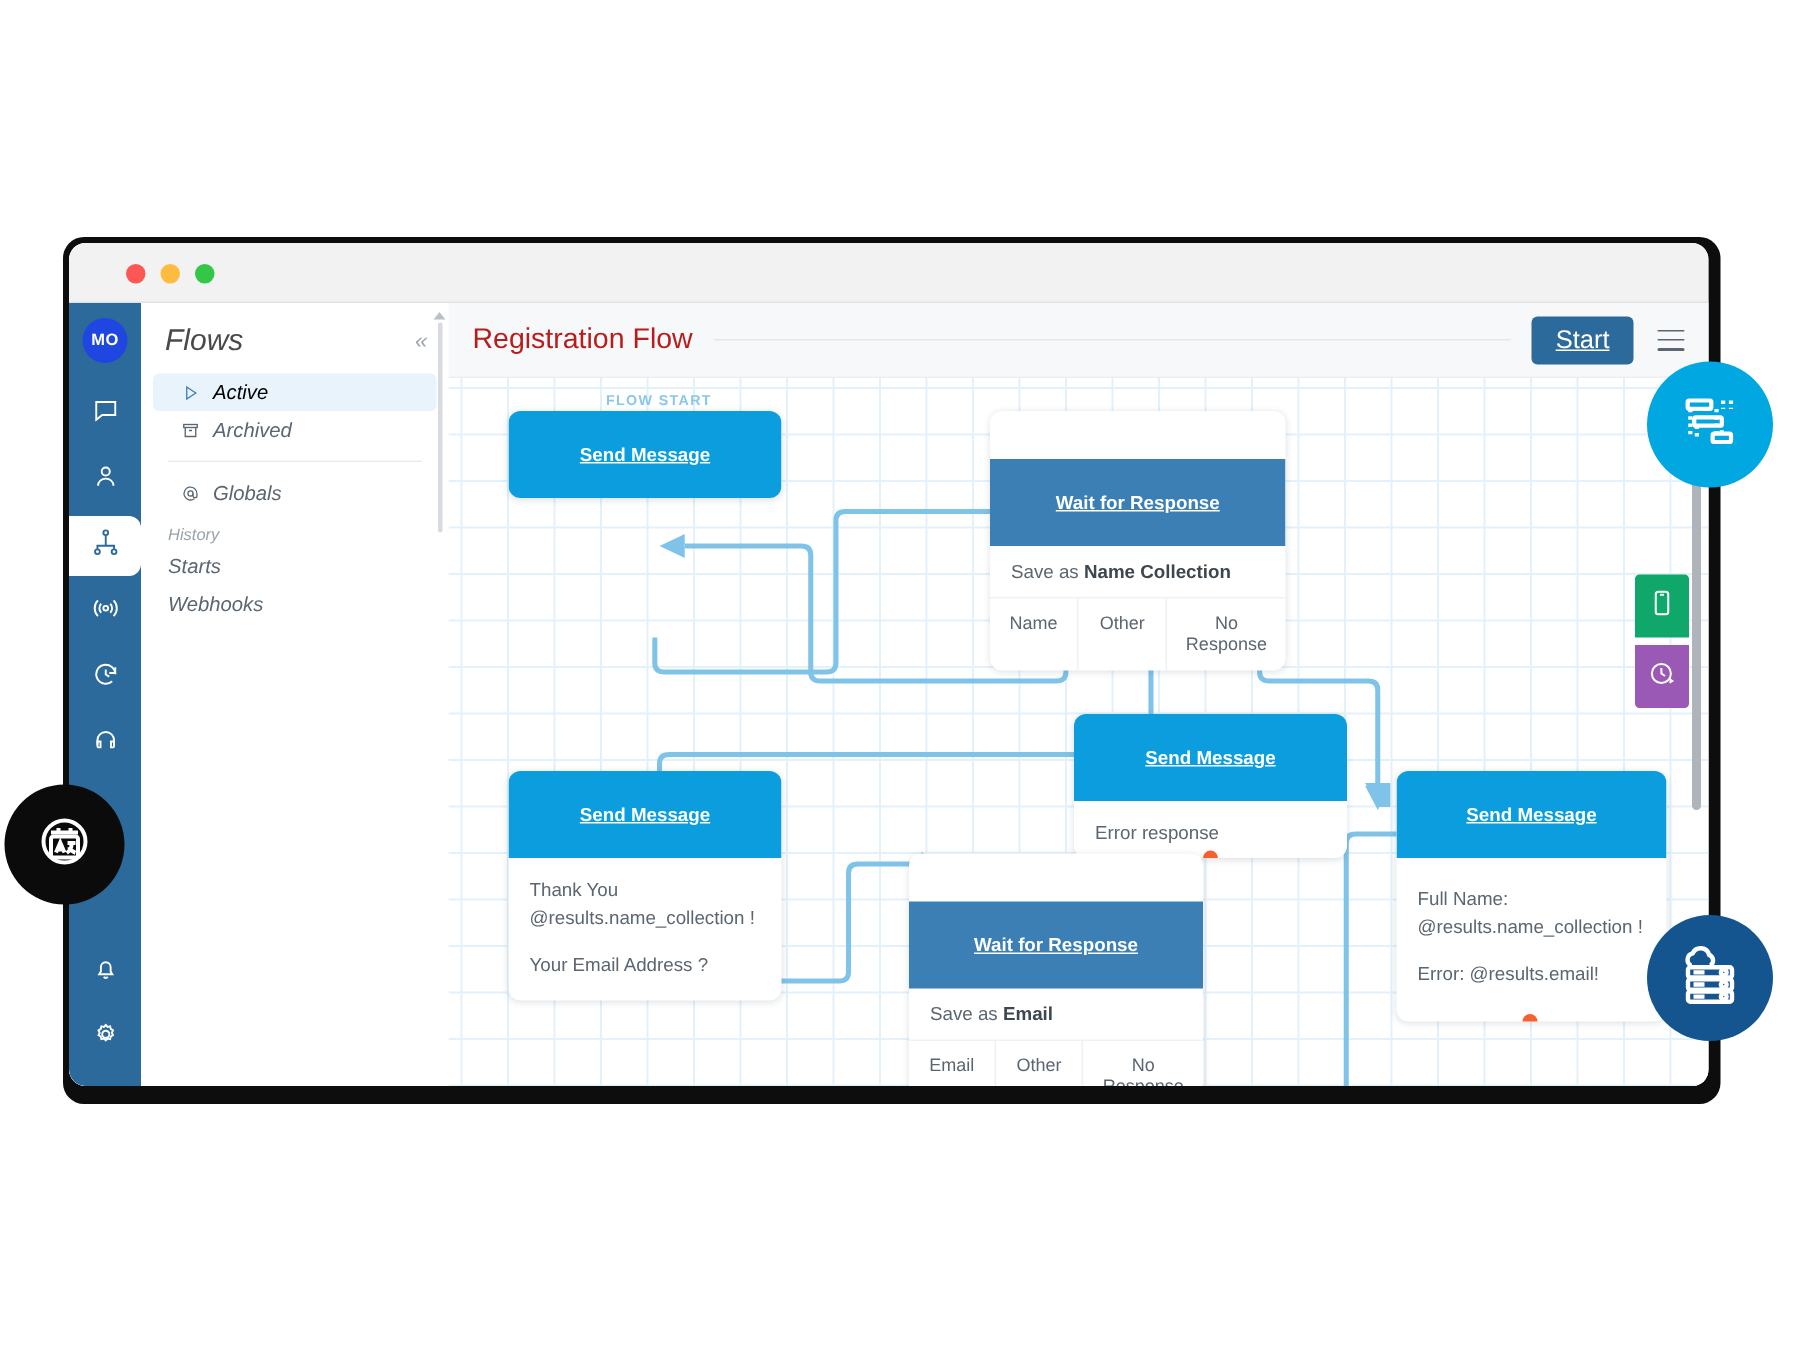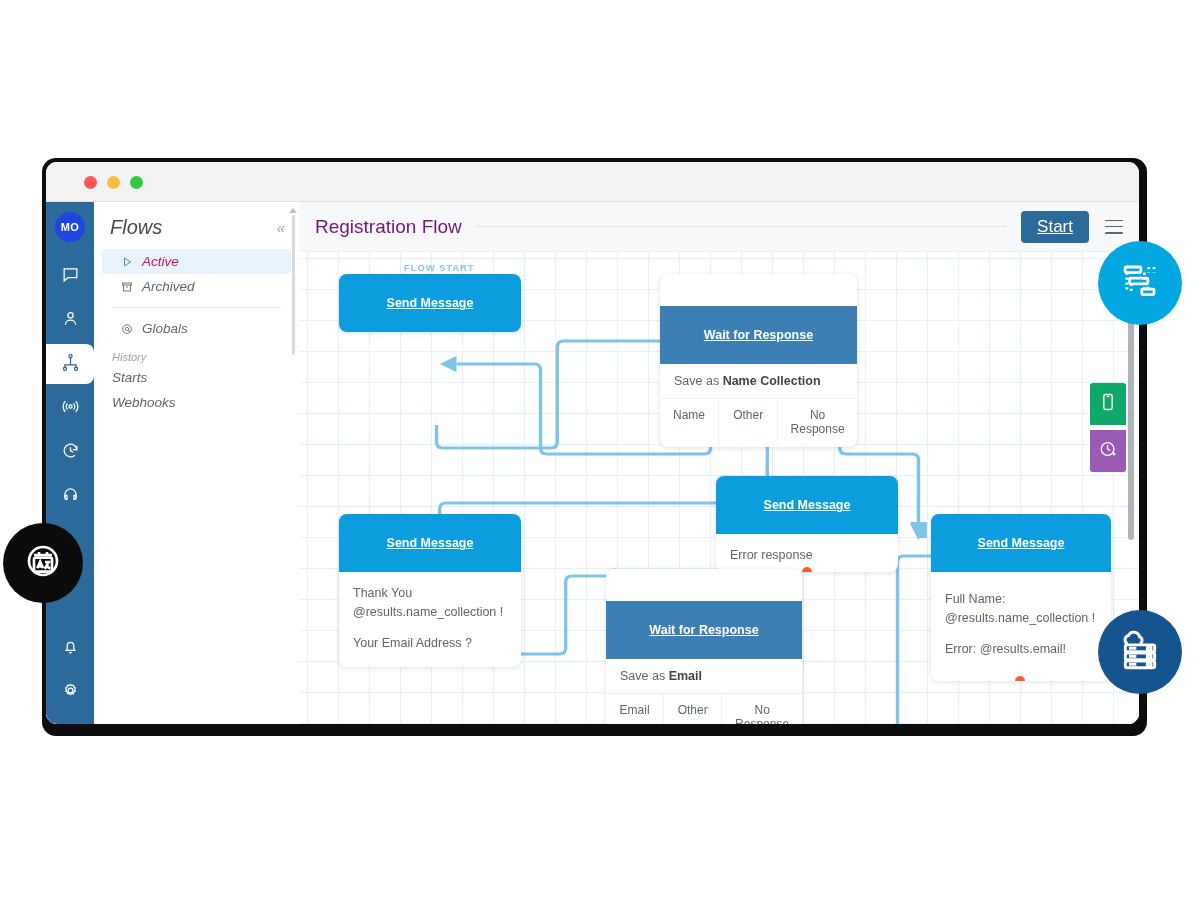--- a/index.html
+++ b/index.html
@@ -112,21 +112,21 @@
   .collapse { color: #9aa4ad; font-size: 15px; cursor: pointer; letter-spacing: -2px; }
   .nav-item {
     display: flex; align-items: center; gap: 8px;
     padding: 5px 16px 5px 18px;
     font-size: 13.5px;
     color: #5b6670;
     cursor: pointer;
     margin: 0 8px;
     border-radius: 4px;
   }
-  .nav-item.sel { background: #e8f3fc; color: #be185d; }
+  .nav-item.sel { background: #e8f3fc; color: #000000; }
   .nav-ic { width: 14px; display: inline-flex; justify-content: center; }
   .nav-ic svg { width: 12px; height: 12px; }
   .divider { height: 1px; background: #e9ecef; margin: 8px 18px; }
   .section-label {
     font-size: 11px; color: #9aa4ad;
     padding: 10px 16px 2px 18px;
   }
   .plain-item {
     font-size: 13.5px; color: #5b6670;
     padding: 5px 16px 5px 18px;
@@ -159,21 +159,21 @@
   }
   .canvas-header {
     height: 50px;
     background: #f7f8f9;
     border-bottom: 1px solid #eceef0;
     display: flex; align-items: center;
     padding: 0 16px;
     position: relative;
     z-index: 5;
   }
-  .flow-name { font-size: 19px; color: #701a75; }
+  .flow-name { font-size: 19px; color: #b91c1c; }
   .hdr-rule { flex: 1; height: 1px; background: #e4e7ea; margin: 0 14px; }
   .btn-start {
     background: #2c6a9b; color: #fff;
     border: none;
     font-size: 17px;
     padding: 6px 16px;
     border-radius: 4px;
     cursor: pointer;
     font-family: inherit;
     text-decoration: underline;

